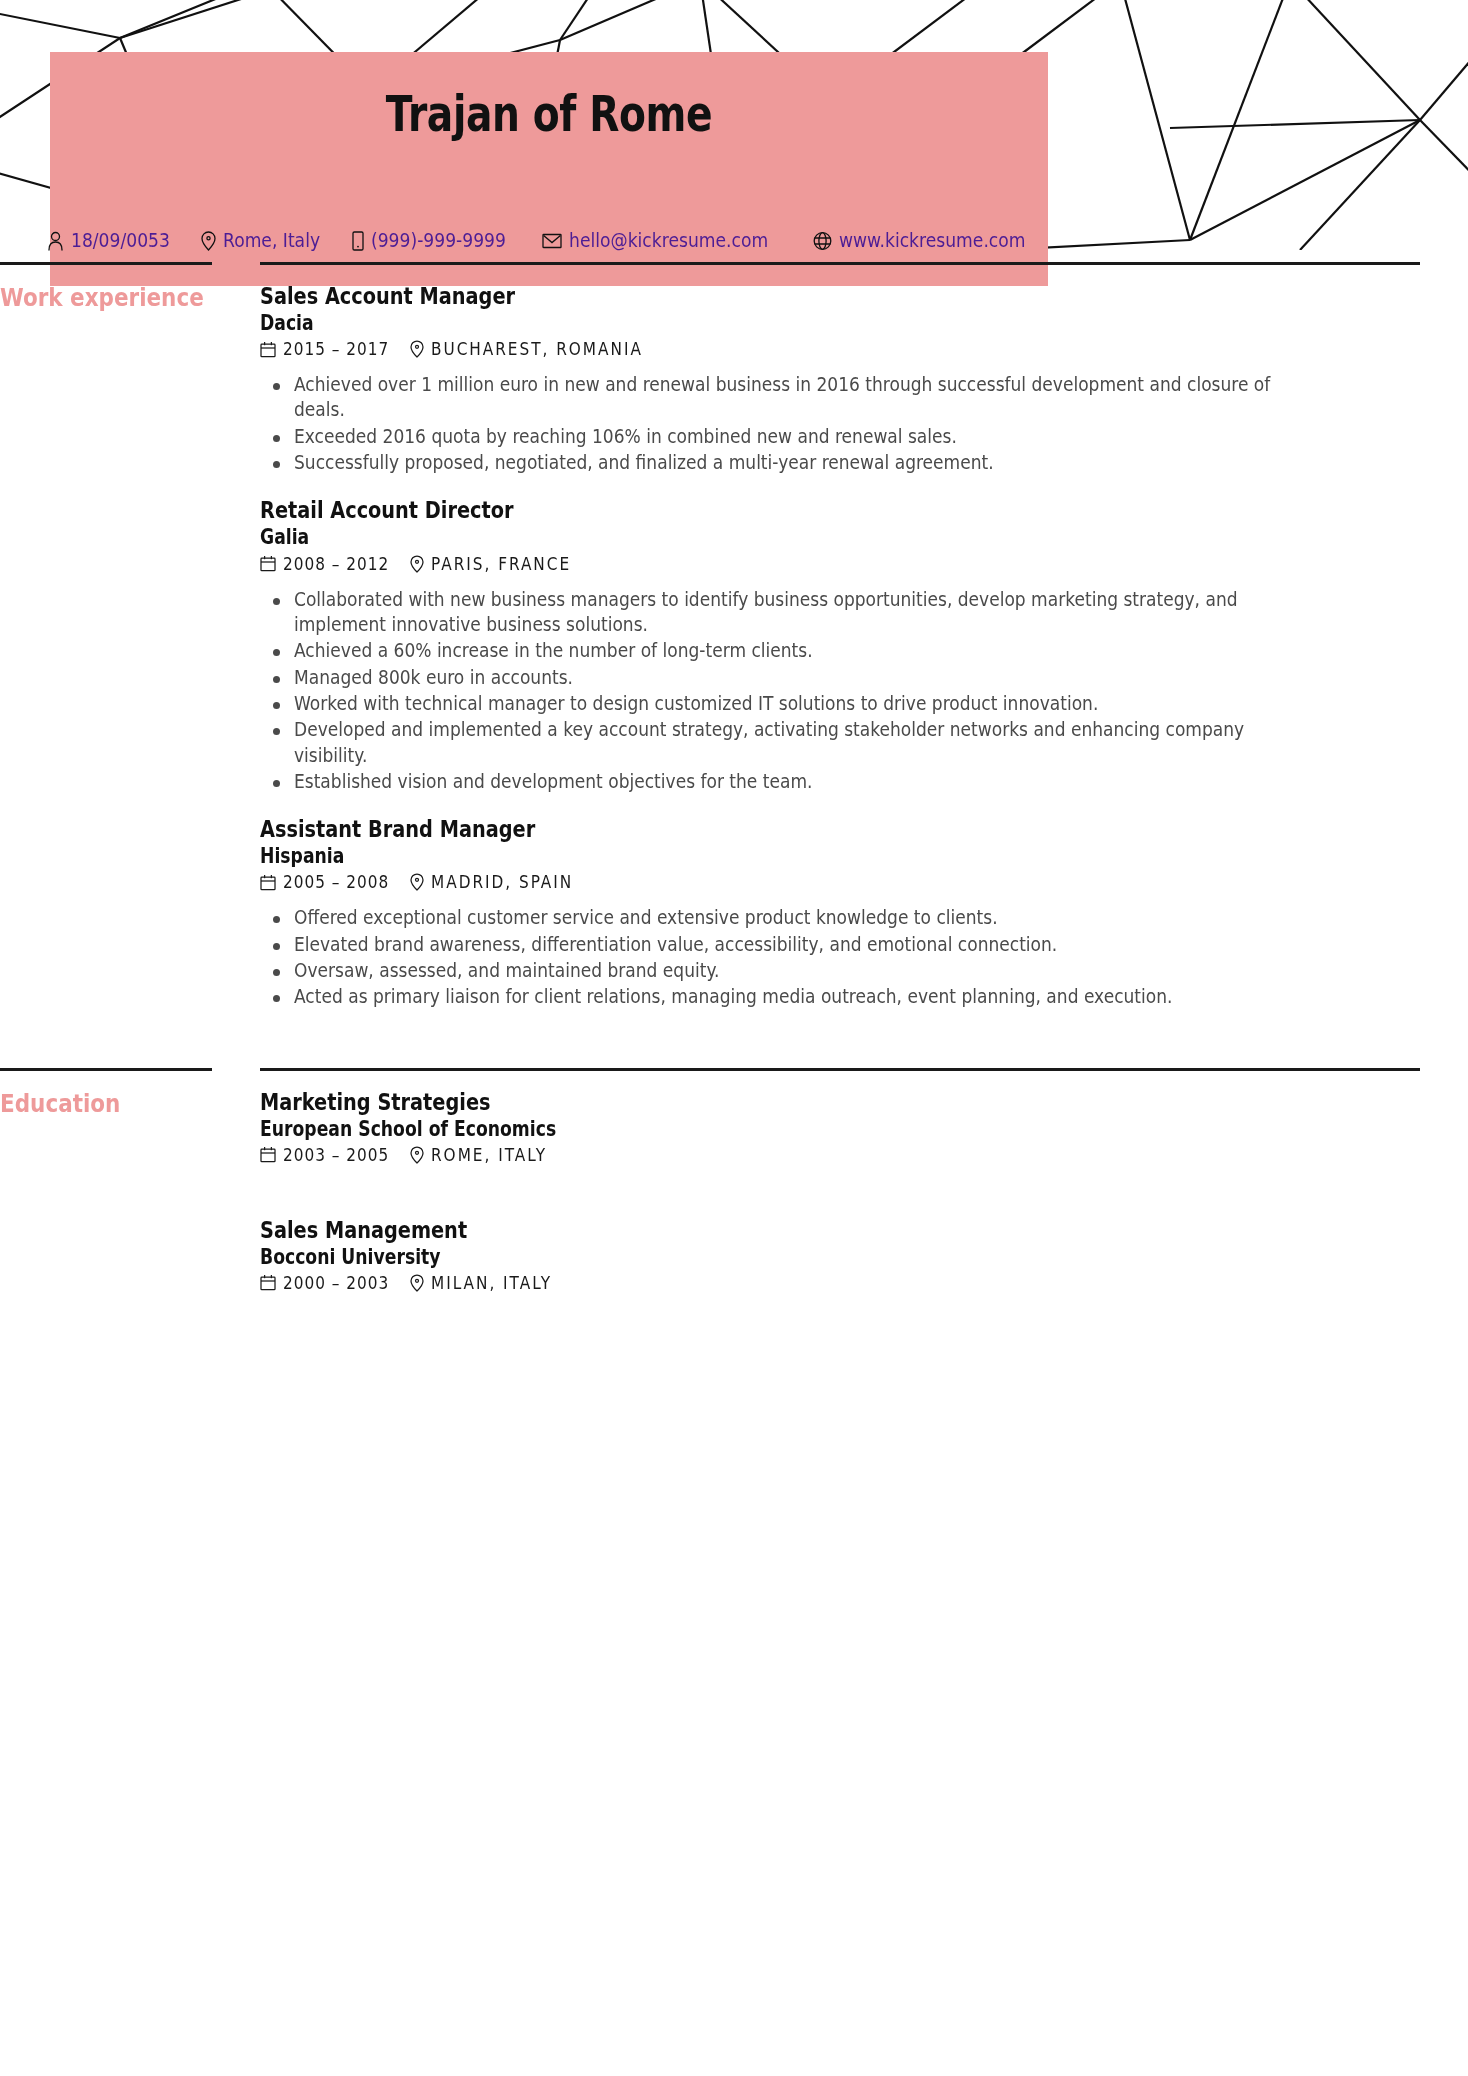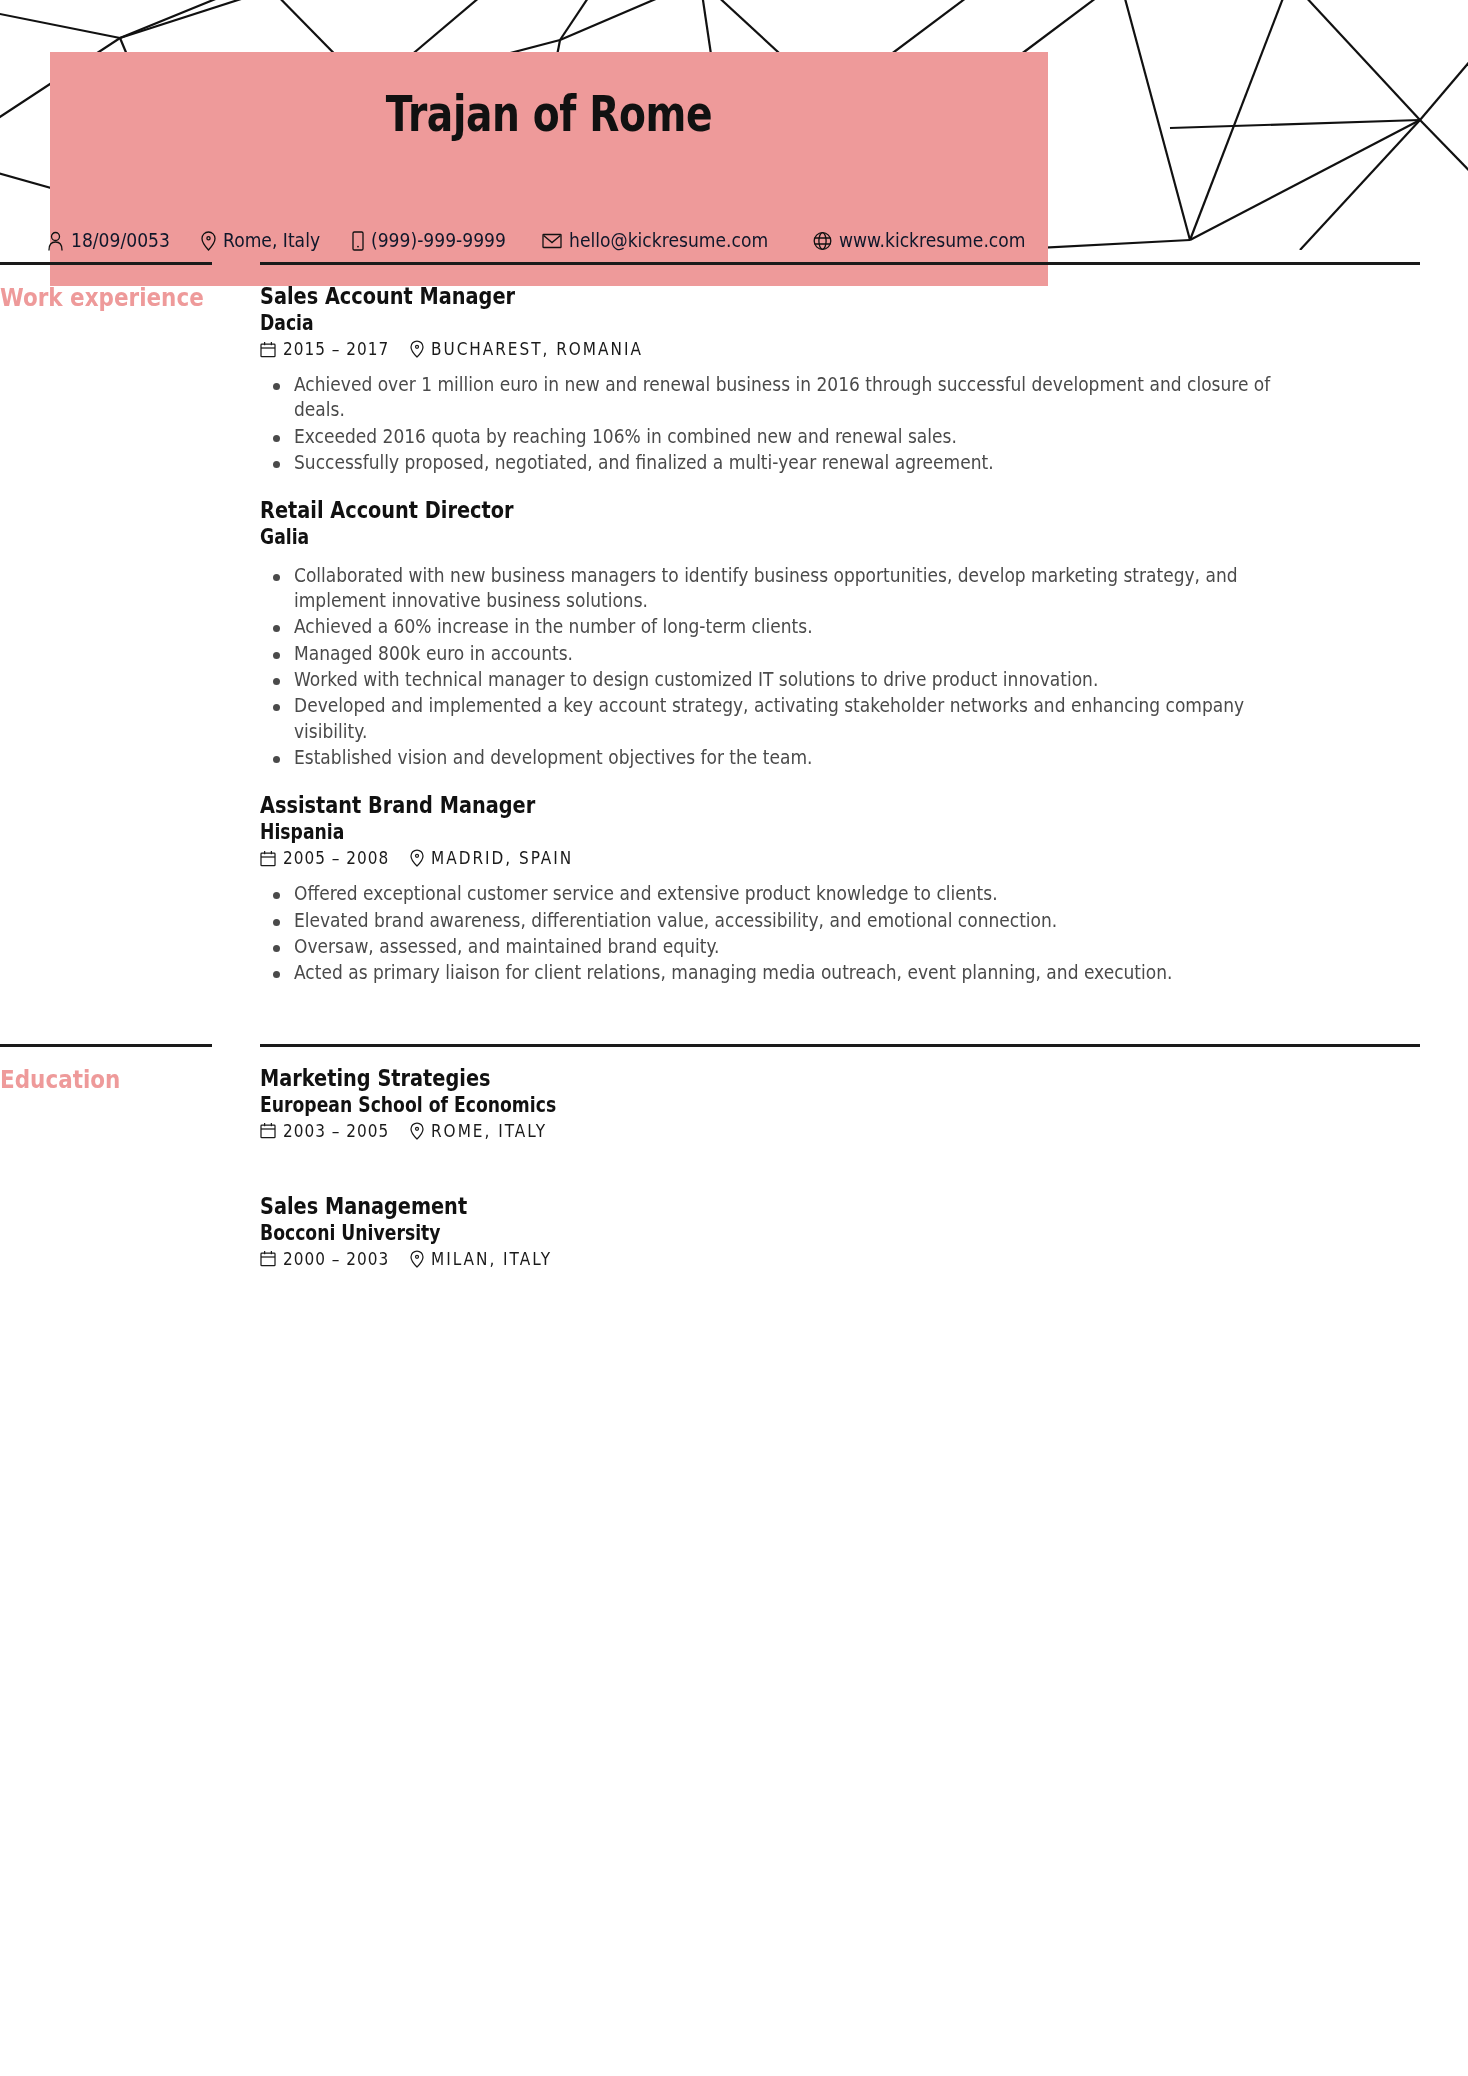--- a/index.html
+++ b/index.html
@@ -34,21 +34,21 @@
     transform: scaleX(0.80);
   }
   .contact-row {
     position: absolute;
     left: 0; right: 0; bottom: 34px;
     display: flex;
     align-items: center;
     justify-content: center;
     gap: 9px;
     font-size: 19.5px;
-    color: #0f172a;
+    color: #4c1d95;
     font-family: "DejaVu Sans", sans-serif;
   }
   .contact-item { display: flex; align-items: center; gap: 7px; white-space: nowrap; }
   .contact-item .ctxt { transform: scaleX(0.88); transform-origin: left center; display:inline-block; }
   .contact-item svg { flex: 0 0 auto; display:block; }
   .contact-gap { width: 9px; }
 
   
   .body-wrap { position: absolute; left: 0; top: 240px; width: 1468px; z-index: 3; }
 
@@ -268,20 +268,37 @@
               </li>
             <li>
                 <span class="btxt">Successfully proposed, negotiated, and finalized a multi-year renewal agreement.</span>
               </li>
           </ul>
         </div>
 
         <div class="entry">
           <div class="entry-title">Retail Account Director</div>
           <div class="entry-org">Galia</div>
+          <div class="entry-meta">
+            <svg width="16" height="17" viewBox="0 0 16 17" fill="none" stroke="#1a1a1a" stroke-width="1.25">
+              <rect x="1" y="3.2" width="14" height="12.5" rx="0.8"></rect>
+              <path d="M1 7 H15"></path>
+                <path d="M4.6 1 V4.2"></path>
+                <path d="M11.4 1 V4.2"></path>
+            </svg>
+            <span class="meta-sp2"></span>
+            <span class="meta-date">2008 – 2012</span>
+            <span class="meta-sp"></span>
+            <svg width="14" height="18" viewBox="0 0 14 18" fill="none" stroke="#1a1a1a" stroke-width="1.25">
+              <path d="M7 1 C10.3 1 13 3.7 13 7 C13 11.2 7 17 7 17 C7 17 1 11.2 1 7 C1 3.7 3.7 1 7 1 Z"></path>
+              <circle cx="7" cy="6.8" r="1.5"></circle>
+            </svg>
+            <span class="meta-sp2"></span>
+            <span class="meta-loc">PARIS, FRANCE</span>
+          </div>
           <ul class="bullets">
             <li>
                 <span class="btxt">Collaborated with new business managers to identify business opportunities, develop marketing strategy, and implement innovative business solutions.</span>
               </li>
             <li>
                 <span class="btxt">Achieved a 60% increase in the number of long-term clients.</span>
               </li>
             <li>
                 <span class="btxt">Managed 800k euro in accounts.</span>
               </li>

